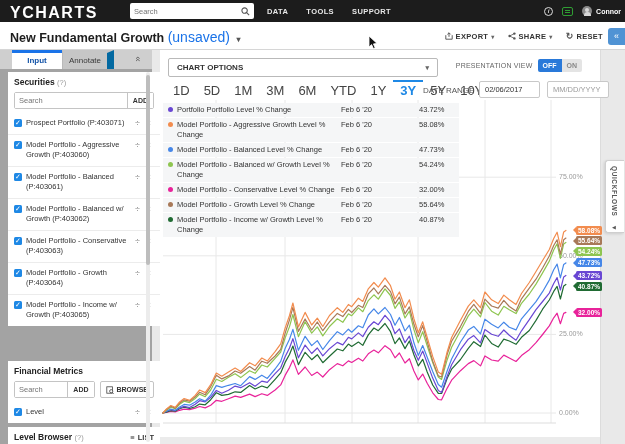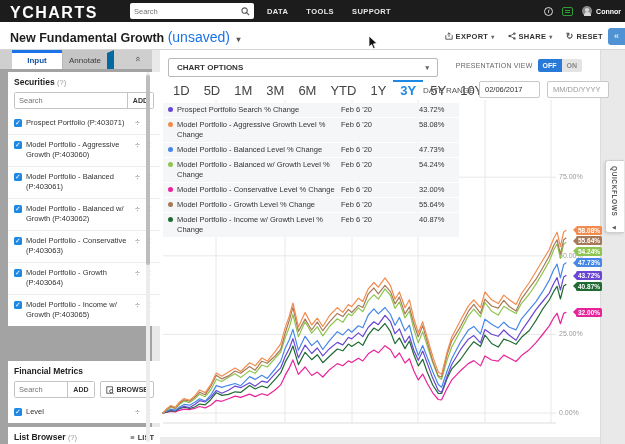--- a/index.html
+++ b/index.html
@@ -252,21 +252,21 @@
             <span class="sec-label">Level</span>
             <span class="row-ico">÷</span>
             <span class="row-ico">×</span>
           </div>
         </div>
     </div>
 
     <div class="card" id="listbrowser-card" style="top: 377px;">
       <div class="card-pad lb-row">
         <div class="card-h">
-          <span>List Browser</span>
+          <span>Level Browser</span>
           <span class="help">(?)</span>
         </div>
         <div class="list-btn">
           <span>≡</span>
           <span>LIST</span>
         </div>
       </div>
     </div>
 
     <div class="side-scroll">
@@ -323,21 +323,21 @@
         <path d="M3.0,315.0L6.3,313.5L10.8,311.7L15.2,312.6L19.6,310.1L24.1,308.4L29.6,309.6L35.2,306.3L39.6,302.7L45.2,303.9L50.7,299.3L56.3,292.5L61.8,295.3L68.5,292.2L75.1,288.1L80.7,289.7L89.6,284.7L95.1,288.3L101.8,283.1L107.3,284.3L115.1,275.7L120.7,269.8L125.1,258.7L129.5,250.0L132.9,240.7L138.4,259.8L145.1,247.1L151.7,255.5L157.3,250.0L162.8,257.8L169.5,250.7L177.3,244.4L182.8,246.9L188.4,239.3L191.7,240.9L198.4,234.9L202.8,238.6L208.3,229.3L213.9,223.8L218.3,226.7L225.0,217.3L230.5,223.7L235.0,235.7L239.4,230.9L245.0,244.7L249.4,238.2L253.9,252.5L258.3,262.3L262.7,253.0L267.2,265.1L272.7,280.1L278.3,292.5L281.6,294.5L287.2,278.3L291.6,266.8L300.5,251.7L308.3,241.2L313.8,237.6L320.5,244.8L324.9,231.5L331.6,236.2L338.2,238.3L343.8,232.0L349.3,237.3L356.0,242.2L361.5,232.8L369.3,221.7L376.0,211.7L382.6,203.5L389.3,195.1L393.7,185.5L397.1,179.6L400.4,192.0L403.7,178.9L405.9,177.5" fill="none" stroke="#6947d3" stroke-width="1.2" stroke-linejoin="round" stroke-linecap="round"></path>
         <path d="M3.0,315.0L6.3,313.1L10.8,311.0L15.2,312.3L19.6,308.9L24.1,306.4L29.6,307.2L35.2,304.0L39.6,300.8L45.2,303.1L50.7,297.2L56.3,287.6L61.8,289.4L68.5,287.3L75.1,285.5L80.7,287.7L89.6,278.6L95.1,281.4L101.8,277.2L107.3,280.4L115.1,271.0L120.7,263.4L125.1,250.6L129.5,241.3L132.9,231.4L138.4,252.3L145.1,238.3L151.7,247.6L157.3,242.6L162.8,251.5L169.5,242.6L177.3,233.7L182.8,236.9L188.4,231.2L191.7,234.2L198.4,227.8L202.8,229.7L208.3,217.0L213.9,210.8L218.3,215.9L225.0,209.5L230.5,216.5L235.0,227.2L239.4,219.5L245.0,233.0L249.4,227.2L253.9,244.8L258.3,257.4L262.7,247.5L267.2,259.3L272.7,273.5L278.3,286.5L281.6,289.2L287.2,272.8L291.6,261.0L300.5,244.0L308.3,232.1L313.8,228.4L320.5,235.9L324.9,221.2L331.6,226.2L338.2,229.9L343.8,224.2L349.3,229.2L356.0,231.9L361.5,220.8L369.3,211.6L376.0,203.7L382.6,193.7L389.3,182.1L393.7,171.7L397.1,166.1L400.4,179.8L403.7,166.4L405.9,164.9" fill="none" stroke="#4687e8" stroke-width="1.2" stroke-linejoin="round" stroke-linecap="round"></path>
         <path d="M3.0,315.0L6.3,312.3L10.8,309.3L15.2,310.8L19.6,306.3L24.1,303.2L29.6,304.6L35.2,300.5L39.6,296.1L45.2,298.7L50.7,292.0L56.3,281.3L61.8,283.5L68.5,279.2L75.1,275.7L80.7,279.6L89.6,272.7L95.1,275.3L101.8,267.0L107.3,269.0L115.1,260.4L120.7,254.0L125.1,240.0L129.5,228.6L132.9,216.5L138.4,238.7L145.1,223.7L151.7,235.1L157.3,228.9L162.8,237.9L169.5,228.5L177.3,220.8L182.8,224.3L188.4,215.9L191.7,217.7L198.4,209.9L202.8,213.7L208.3,202.6L213.9,196.8L218.3,201.1L225.0,190.8L230.5,197.5L235.0,210.4L239.4,203.9L245.0,220.0L249.4,213.2L253.9,231.6L258.3,244.8L262.7,233.7L267.2,247.7L272.7,264.6L278.3,279.0L281.6,281.4L287.2,261.7L291.6,249.2L300.5,232.7L308.3,217.9L313.8,211.1L320.5,218.9L324.9,204.5L331.6,213.2L338.2,217.1L343.8,208.3L349.3,211.8L356.0,215.6L361.5,205.3L369.3,196.0L376.0,186.1L382.6,174.9L389.3,163.1L393.7,152.0L397.1,145.8L400.4,160.3L403.7,145.9L405.9,144.5" fill="none" stroke="#8ec550" stroke-width="1.2" stroke-linejoin="round" stroke-linecap="round"></path>
         <path d="M3.0,315.0L6.3,311.6L10.8,308.2L15.2,310.1L19.6,305.2L24.1,301.8L29.6,303.2L35.2,298.8L39.6,294.3L45.2,296.7L50.7,288.6L56.3,277.2L61.8,280.9L68.5,277.9L75.1,273.0L80.7,275.3L89.6,268.6L95.1,272.2L101.8,263.2L107.3,265.3L115.1,258.0L120.7,251.3L125.1,235.3L129.5,221.9L132.9,209.4L138.4,233.4L145.1,221.0L151.7,232.0L157.3,224.0L162.8,232.7L169.5,223.9L177.3,215.4L182.8,218.6L188.4,211.4L191.7,214.5L198.4,207.3L202.8,209.5L208.3,195.8L213.9,190.0L218.3,195.9L225.0,187.4L230.5,193.6L235.0,205.8L239.4,199.1L245.0,215.9L249.4,208.9L253.9,226.3L258.3,238.7L262.7,227.6L267.2,243.6L272.7,263.1L278.3,277.9L281.6,279.0L287.2,256.3L291.6,243.2L300.5,228.6L308.3,213.4L313.8,206.3L320.5,215.3L324.9,201.1L331.6,208.0L338.2,210.1L343.8,202.4L349.3,208.5L356.0,213.0L361.5,200.8L369.3,190.1L376.0,181.2L382.6,170.0L389.3,158.0L393.7,147.5L397.1,141.8L400.4,156.1L403.7,141.7L405.9,140.1" fill="none" stroke="#a87958" stroke-width="1.2" stroke-linejoin="round" stroke-linecap="round"></path>
         <path d="M3.0,315.0L6.3,311.2L10.8,307.5L15.2,309.3L19.6,304.0L24.1,300.5L29.6,302.4L35.2,297.4L39.6,292.0L45.2,294.6L50.7,286.7L56.3,275.1L61.8,278.2L68.5,274.1L75.1,270.0L80.7,273.5L89.6,264.7L95.1,267.8L101.8,260.0L107.3,263.1L115.1,253.7L120.7,245.8L125.1,230.1L129.5,217.5L132.9,205.0L138.4,228.9L145.1,214.4L151.7,227.0L157.3,220.1L162.8,228.5L169.5,217.5L177.3,209.7L182.8,214.4L188.4,206.5L191.7,208.7L198.4,200.2L202.8,203.4L208.3,190.8L213.9,184.5L218.3,189.2L225.0,179.8L230.5,187.7L235.0,201.2L239.4,194.0L245.0,209.7L249.4,201.8L253.9,220.7L258.3,234.8L262.7,223.8L267.2,239.5L272.7,258.4L278.3,274.1L281.6,276.3L287.2,253.7L291.6,239.5L300.5,222.3L308.3,208.1L313.8,201.8L320.5,209.7L324.9,194.0L331.6,201.8L338.2,205.6L343.8,197.1L349.3,201.8L356.0,206.5L361.5,195.5L369.3,184.5L376.0,173.5L382.6,162.5L389.3,151.5L393.7,140.5L397.1,134.2L400.4,148.7L403.7,133.9L405.9,132.4" fill="none" stroke="#f28c4e" stroke-width="1.2" stroke-linejoin="round" stroke-linecap="round"></path>
       </svg>
     <div class="legend" id="legend">
         <div class="lg-row">
           <div class="lg-name">
             <span class="lg-dot" style="background: rgb(105, 71, 211);"></span>
-            <span class="lg-nm">Prospect Portfolio Search % Change</span>
+            <span class="lg-nm">Portfolio Portfolio Level % Change</span>
           </div>
           <div class="lg-date">Feb 6 '20</div>
           <div class="lg-val">43.72%</div>
         </div>
         <div class="lg-row">
           <div class="lg-name">
             <span class="lg-dot" style="background: rgb(242, 140, 78);"></span>
             <span class="lg-nm">Model Portfolio - Aggressive Growth Level % Change</span>
           </div>
           <div class="lg-date">Feb 6 '20</div>

